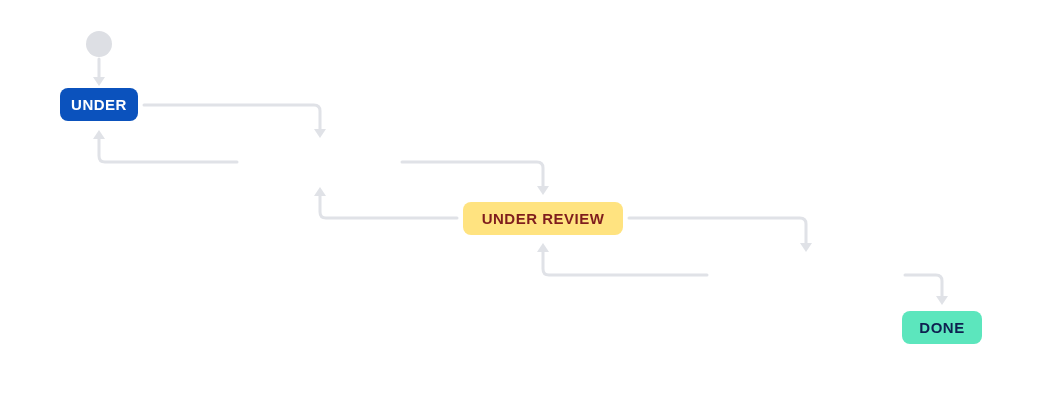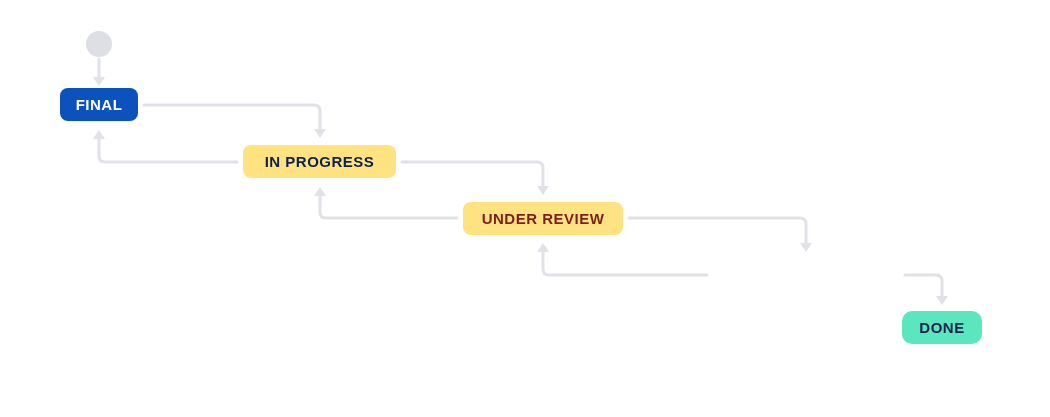--- a/index.html
+++ b/index.html
@@ -95,21 +95,20 @@
       <path class="conn" d="M707,275 L549,275 Q543,275 543,269 L543,252" style="stroke: rgb(224, 226, 231);"></path>
       <polygon class="head" points="537,252 549,252 543,243" style="fill: rgb(224, 226, 231);"></polygon>
     </g>
 
     <g>
       <path class="conn" d="M905,275 L936,275 Q942,275 942,281 L942,296" style="stroke: rgb(224, 226, 231);"></path>
       <polygon class="head" points="936,296 948,296 942,305" style="fill: rgb(224, 226, 231);"></polygon>
     </g>
   </svg>
 
-  <div class="badge" id="b-open" style="background: rgb(11, 82, 189); color: rgb(255, 255, 255);">FINAL</div>
+  <div class="badge" id="b-open" style="background: rgb(11, 82, 189); color: rgb(255, 255, 255);">UNDER</div>
 
-  <div class="badge" id="b-in-progress" style="background: rgb(255, 227, 128); color: rgb(14, 32, 80);">IN PROGRESS</div>
 
   <div class="badge" id="b-under-review" style="background: rgb(255, 227, 128); color: #7f1d1d;">UNDER REVIEW</div>
 
 
-  <div class="badge" id="b-done" style="background: rgb(92, 230, 189); color: rgb(14, 32, 80); border-radius: 10px;">DONE</div>
+  <div class="badge" id="b-done" style="background: rgb(92, 230, 189); color: rgb(14, 32, 80);">DONE</div>
 </div>
 
 </body></html>

